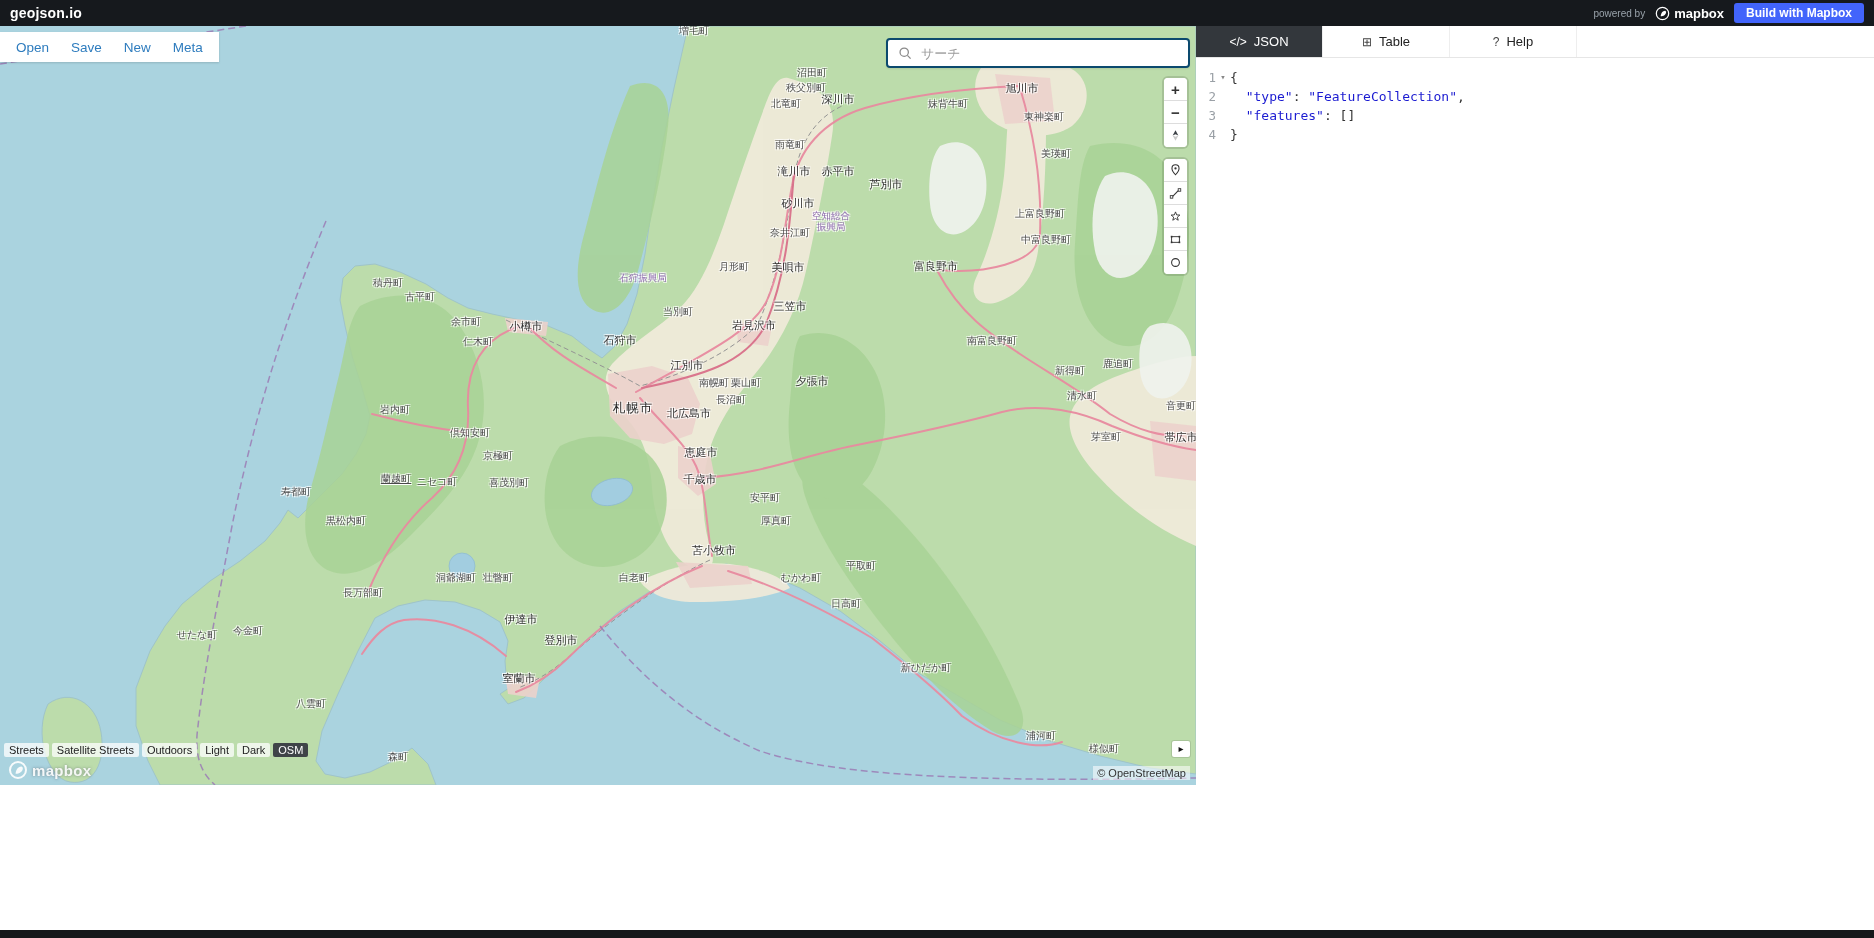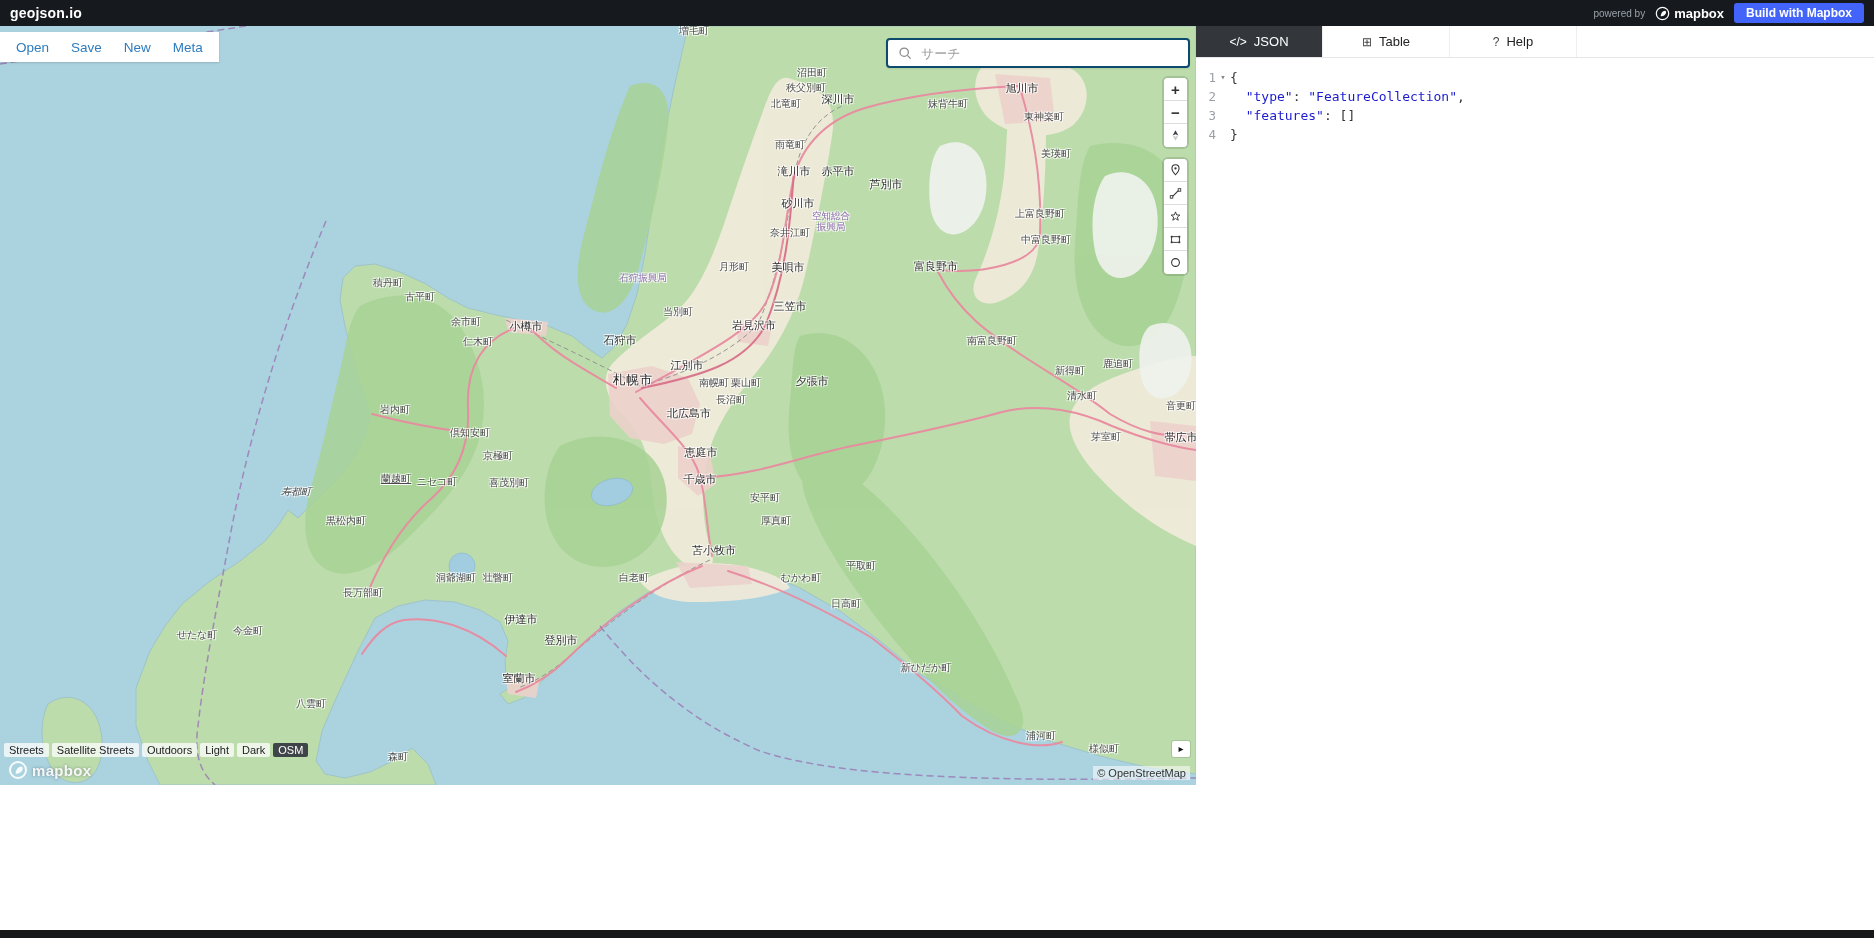--- a/index.html
+++ b/index.html
@@ -15,21 +15,21 @@
   .build-btn{background:#4264fb;color:#fff;border:none;border-radius:3px;font-size:12px;font-weight:bold;padding:3px 12px;height:20px;line-height:14px;cursor:pointer;font-family:"Liberation Sans",sans-serif;}
 
   
   .map-region{position:absolute;top:26px;left:0;width:1196px;height:759px;background:#aad3df;overflow:hidden;}
   .map-svg{position:absolute;top:0;left:0;}
   .labels-layer{position:absolute;inset:0;pointer-events:none;}
   .map-label{position:absolute;transform:translate(-50%,-50%);white-space:nowrap;color:#444;font-size:10px;
     text-shadow:-1px -1px 0 rgba(255,255,255,.85),1px -1px 0 rgba(255,255,255,.85),-1px 1px 0 rgba(255,255,255,.85),1px 1px 0 rgba(255,255,255,.85);}
   .map-label.town{font-size:10px;color:#4a4a4a;}
   .map-label.city{font-size:11px;color:#2e2e2e;}
-  .map-label.city-lg{font-size:12.5px;color:#222;letter-spacing:1px;}
+  .map-label.city-lg{font-size:12.5px;color:#222;letter-spacing:1px;margin-top:28px;}
   .map-label.admin{font-size:9.5px;color:#8f6ab0;}
 
   .menu-bar{position:absolute;top:6px;left:0;background:#fff;height:30px;display:flex;align-items:center;gap:22px;padding:0 16px;box-shadow:0 1px 2px rgba(0,0,0,.15);z-index:20;}
   .menu-link{color:#2e7cbe;font-size:13.5px;cursor:pointer;text-decoration:none;}
 
   .search-box{position:absolute;top:12px;right:6px;width:304px;height:30px;background:#fff;border:2px solid #0c4a6e;border-radius:4px;display:flex;align-items:center;gap:6px;padding:0 9px;box-sizing:border-box;box-shadow:0 1px 2px rgba(0,0,0,.08);z-index:20;}
   .search-box input{border:none;outline:none;flex:1;font-size:13px;color:#333;background:transparent;font-family:"Liberation Sans",sans-serif;}
   .search-box input::placeholder{color:#9a9a9a;}
 
   .ctrl{position:absolute;right:9px;width:23px;background:#fff;border-radius:4px;box-shadow:0 0 0 2px rgba(0,0,0,.12);overflow:hidden;z-index:20;}
@@ -210,21 +210,21 @@
         <div class="map-label town" style="left: 1181px; top: 380px;">音更町</div>
         <div class="map-label town" style="left: 1106px; top: 411px;">芽室町</div>
         <div class="map-label city" style="left: 1181px; top: 411px;">帯広市</div>
         <div class="map-label town" style="left: 470px; top: 407px;">倶知安町</div>
         <div class="map-label city" style="left: 701px; top: 426px;">恵庭市</div>
         <div class="map-label town" style="left: 498px; top: 430px;">京極町</div>
         <div class="map-label town" style="left: 396px; top: 453px; text-decoration: underline;">蘭越町</div>
         <div class="map-label town" style="left: 437px; top: 456px;">ニセコ町</div>
         <div class="map-label town" style="left: 509px; top: 457px;">喜茂別町</div>
         <div class="map-label city" style="left: 700px; top: 453px;">千歳市</div>
-        <div class="map-label town" style="left: 296px; top: 466px; font-style: italic;">寿都町</div>
+        <div class="map-label town" style="left: 296px; top: 466px;">寿都町</div>
         <div class="map-label town" style="left: 765px; top: 472px;">安平町</div>
         <div class="map-label town" style="left: 346px; top: 495px;">黒松内町</div>
         <div class="map-label town" style="left: 776px; top: 495px;">厚真町</div>
         <div class="map-label city" style="left: 714px; top: 524px;">苫小牧市</div>
         <div class="map-label town" style="left: 861px; top: 540px;">平取町</div>
         <div class="map-label town" style="left: 801px; top: 552px;">むかわ町</div>
         <div class="map-label town" style="left: 456px; top: 552px;">洞爺湖町</div>
         <div class="map-label town" style="left: 498px; top: 552px;">壮瞥町</div>
         <div class="map-label town" style="left: 634px; top: 552px;">白老町</div>
         <div class="map-label town" style="left: 363px; top: 567px;">長万部町</div>

